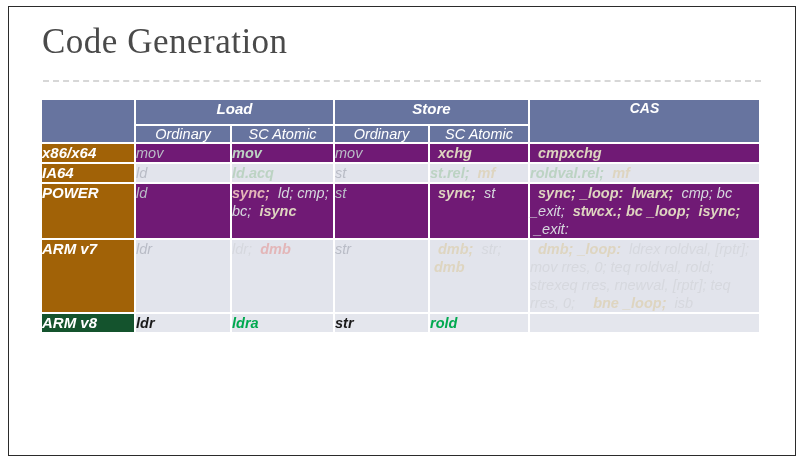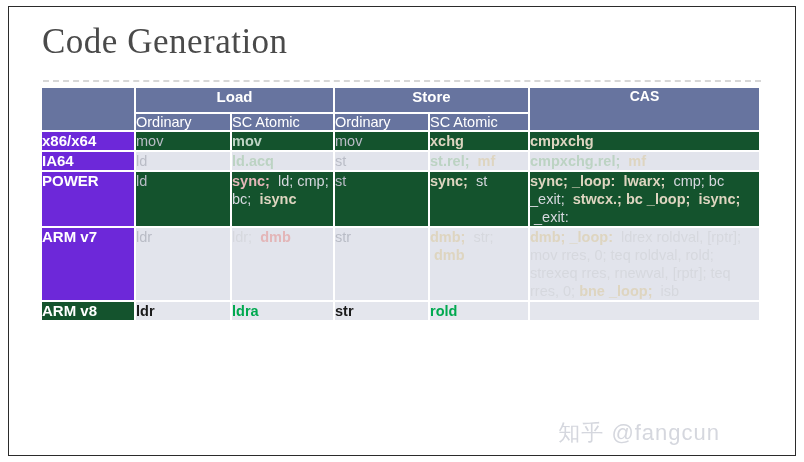--- a/index.html
+++ b/index.html
@@ -45,25 +45,26 @@
     left: 43px;
     top: 80px;
     width: 718px;
     height: 0;
     border-top: 2px dashed #d7d7d7;
   }
 
   .table {
     position: absolute;
     left: 42px;
-    top: 88px;
+    top: 100px;
     width: 719px;
     border-collapse: separate;
     border-spacing: 0;
     table-layout: fixed;
+    font-style: italic;
   }
   .table td, .table th {
     padding: 0;
     margin: 0;
     vertical-align: top;
   }
 
   
   .col-arch  { width: 94px; }
   .col-lo    { width: 96px; }
@@ -80,59 +81,60 @@
   }
   .hdr-blank { background: #67749f; border-right: 2px solid #ffffff; border-bottom: 2px solid #ffffff; }
   .hdr-group {
     text-align: center;
     font-weight: bold;
     font-size: 15px;
     padding: 6px 0 2px 0;
     height: 24px;
   }
   .hdr-sub {
+    text-align: center;
     font-size: 14.5px;
     padding: 2px 0 7px 0;
   }
   .hdr-cas {
     text-align: center;
     font-weight: bold;
     font-size: 14px;
     vertical-align: middle;
   }
 
   .arch {
-    background: #6d28d9;
+    background: #a16207;
     color: #ffffff;
     font-weight: bold;
     font-size: 15px;
     padding: 5px 0 5px 8px;
     border-right: 2px solid #ffffff;
     border-bottom: 2px solid #ffffff;
     vertical-align: top;
   }
   .cell {
     font-size: 14.5px;
     line-height: 18px;
     padding: 5px 6px 5px 8px;
     border-right: 2px solid #ffffff;
     border-bottom: 2px solid #ffffff;
     vertical-align: top;
     word-wrap: break-word;
   }
-  .rowA .cell { background: #14532d; }
+  .rowA .cell { background: #701a75; }
   .rowB .cell { background: #e2e4ec; }
 
   .rowlast .arch { background: #14532d; }
   .rowlast .cell { background: #e4e6ed; }
 
   
   .t-plain   { color: #b9bcc6; }
   .t-green   { color: #bcd3c3; font-weight: bold; }
-  .t-gold    { color: #ded5c0; font-weight: bold; }
+  .t-gold    { color: #ded5c0; font-weight: bold; margin-left: 8px; }
   .t-red     { color: #e3b6b8; font-weight: bold; }
   .t-grey-l  { color: #d6d8de; }
 
   
   .t-dark    { color: #1a1a1a; font-weight: bold; }
   .t-green-s { color: #00a94f; font-weight: bold; }
 
   .watermark {
     position: absolute;
     right: 24px;
@@ -204,21 +206,21 @@
           <span class="t-green">ld.acq</span>
         </td>
         <td class="cell">
           <span class="t-plain">st</span>
         </td>
         <td class="cell">
           <span class="t-green">st.rel;</span>
           <span class="t-gold" style="margin-left: 4px;">mf</span>
         </td>
         <td class="cell">
-          <span class="t-green">cmpxchg.rel;</span>
+          <span class="t-green">roldval.rel;</span>
           <span class="t-gold" style="margin-left: 4px;">mf</span>
         </td>
       </tr>
 
       <tr class="rowA">
         <td class="arch">POWER</td>
         <td class="cell">
           <span class="t-plain">ld</span>
         </td>
         <td class="cell">
@@ -256,21 +258,21 @@
           <span class="t-plain">str</span>
         </td>
         <td class="cell">
           <span class="t-gold">dmb;</span>
           <span class="t-grey-l" style="margin-left: 4px;">str;</span>
           <span class="t-gold" style="margin-left: 4px;">dmb</span>
         </td>
         <td class="cell">
           <span class="t-gold">dmb; _loop:</span>
           <span class="t-grey-l" style="margin-left: 4px;">ldrex roldval, [rptr]; mov rres, 0; teq roldval, rold; strexeq rres, rnewval, [rptr]; teq rres, 0;</span>
-          <span class="t-gold" style="margin-left: 0;">bne _loop;</span>
+          <span class="t-gold" style="margin-left: 14px;">bne _loop;</span>
           <span class="t-grey-l" style="margin-left: 4px;">isb</span>
         </td>
       </tr>
 
       <tr class="rowlast">
         <td class="arch">ARM v8</td>
         <td class="cell">
           <span class="t-dark">ldr</span>
         </td>
         <td class="cell">
@@ -282,14 +284,13 @@
         <td class="cell">
           <span class="t-green-s">rold</span>
         </td>
         <td class="cell">
           <span class="t-dark"></span>
         </td>
       </tr>
     </tbody>
   </table>
 
-  <div class="watermark">知乎 @fangcun</div>
 </div>
 
 </body></html>

